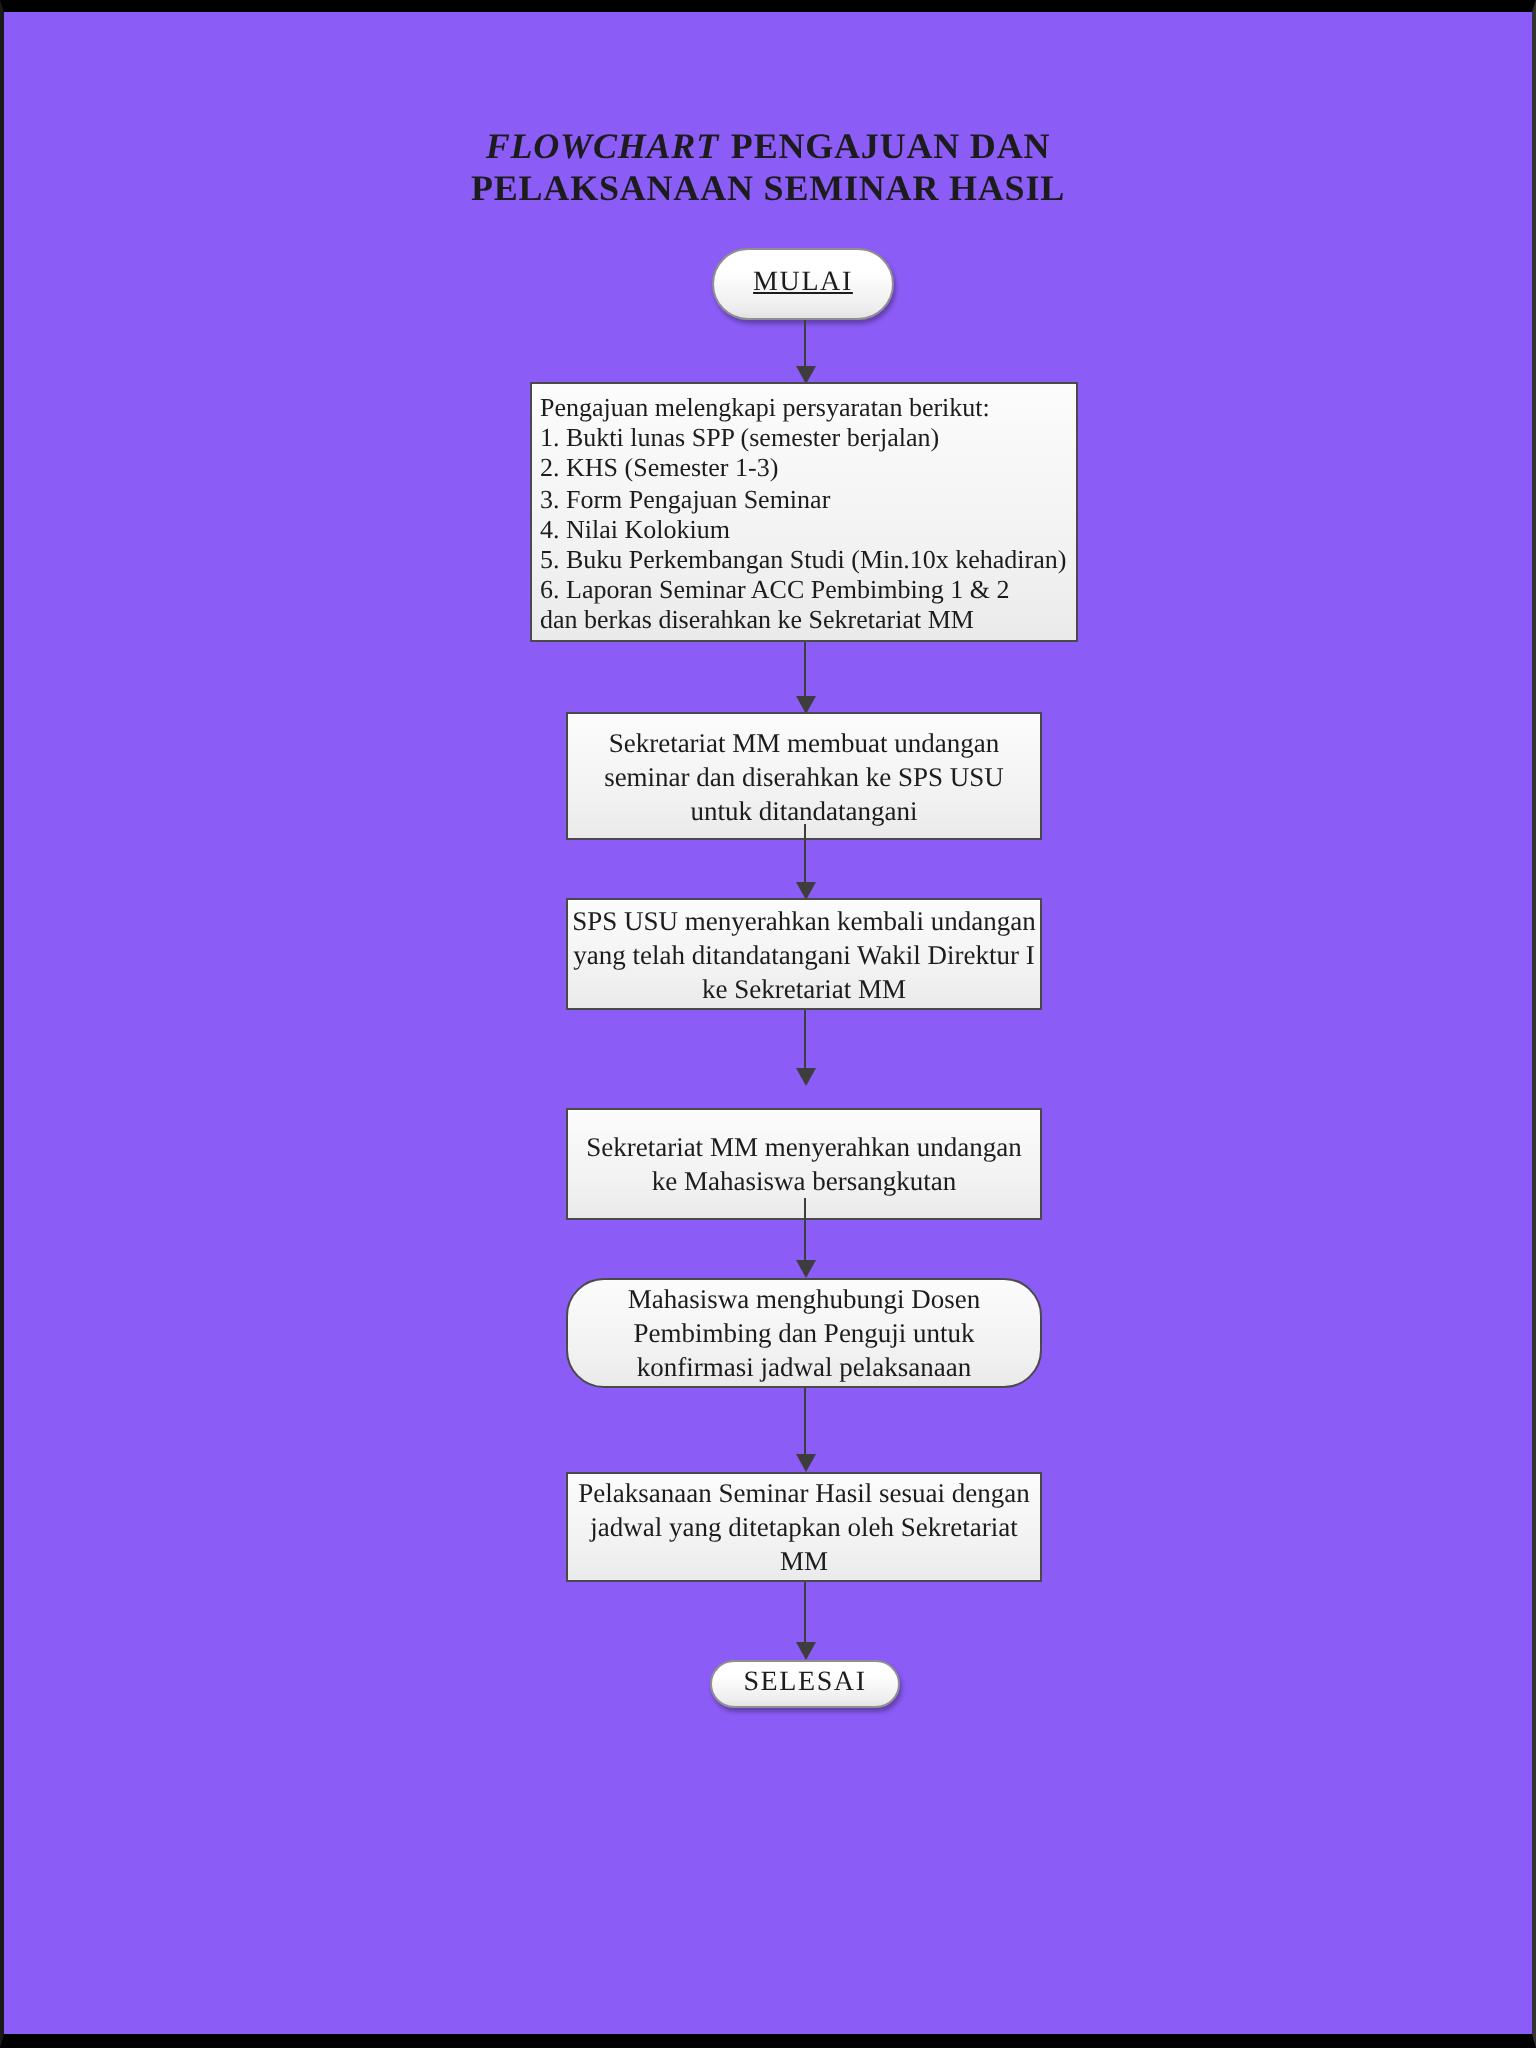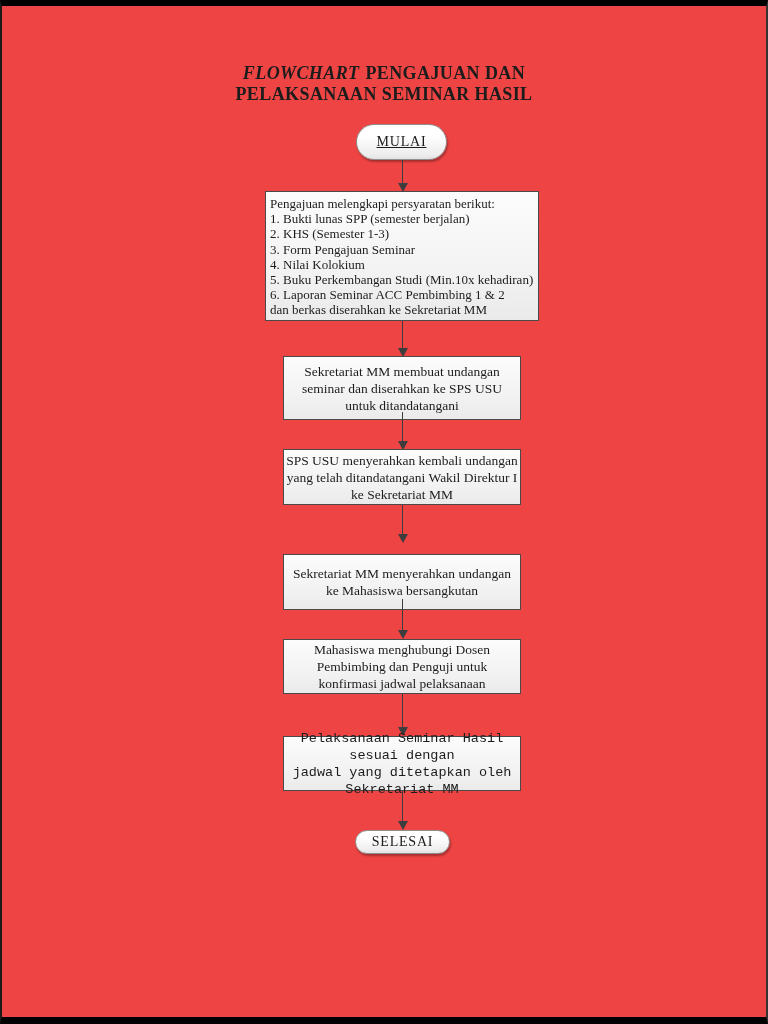--- a/index.html
+++ b/index.html
@@ -1,19 +1,19 @@
 <!DOCTYPE html>
 <html><head>
 <meta charset="utf-8">
 <style>
   html,body{margin:0;padding:0;background:#ffffff;}
   .page{
     position:relative;
     width:768px;height:1024px;
-    background:#ef4444;
+    background:#8b5cf6;
     box-sizing:border-box;
     border-top:6px solid #000000;
     border-bottom:7px solid #000000;
     border-left:2px solid #1a1a1a;
     border-right:2px solid #333333;
     overflow:hidden;
     font-family:"Liberation Serif","DejaVu Serif",serif;
     color:#1c1c1c;
   }
   .title{
@@ -117,32 +117,32 @@
   <div class="process" style="left:281px;top:537px;width:238px;height:56px;margin-top:11px;">
     <div>Sekretariat MM menyerahkan undangan</div>
     <div>ke Mahasiswa bersangkutan</div>
   </div>
 
   <div class="arrow" style="left:395px;top:593px;height:40px;">
     <div class="arrow-line"></div>
     <div class="arrow-head"></div>
   </div>
 
-  <div class="process" style="left:281px;top:633px;width:238px;height:55px;">
+  <div class="process" style="left:281px;top:633px;width:238px;height:55px;border-radius:19px;">
     <div>Mahasiswa menghubungi Dosen</div>
     <div>Pembimbing dan Penguji untuk</div>
     <div>konfirmasi jadwal pelaksanaan</div>
   </div>
 
   <div class="arrow" style="left:395px;top:688px;height:42px;">
     <div class="arrow-line"></div>
     <div class="arrow-head"></div>
   </div>
 
-  <div class="process" style="left:281px;top:730px;width:238px;height:55px;font-family:Liberation Mono, monospace;">
+  <div class="process" style="left:281px;top:730px;width:238px;height:55px;">
     <div>Pelaksanaan Seminar Hasil sesuai dengan</div>
     <div>jadwal yang ditetapkan oleh Sekretariat MM</div>
   </div>
 
   <div class="arrow" style="left:395px;top:785px;height:39px;">
     <div class="arrow-line"></div>
     <div class="arrow-head"></div>
   </div>
 
   <div class="terminator" style="left:353px;top:824px;width:95px;height:24px;">SELESAI</div>

